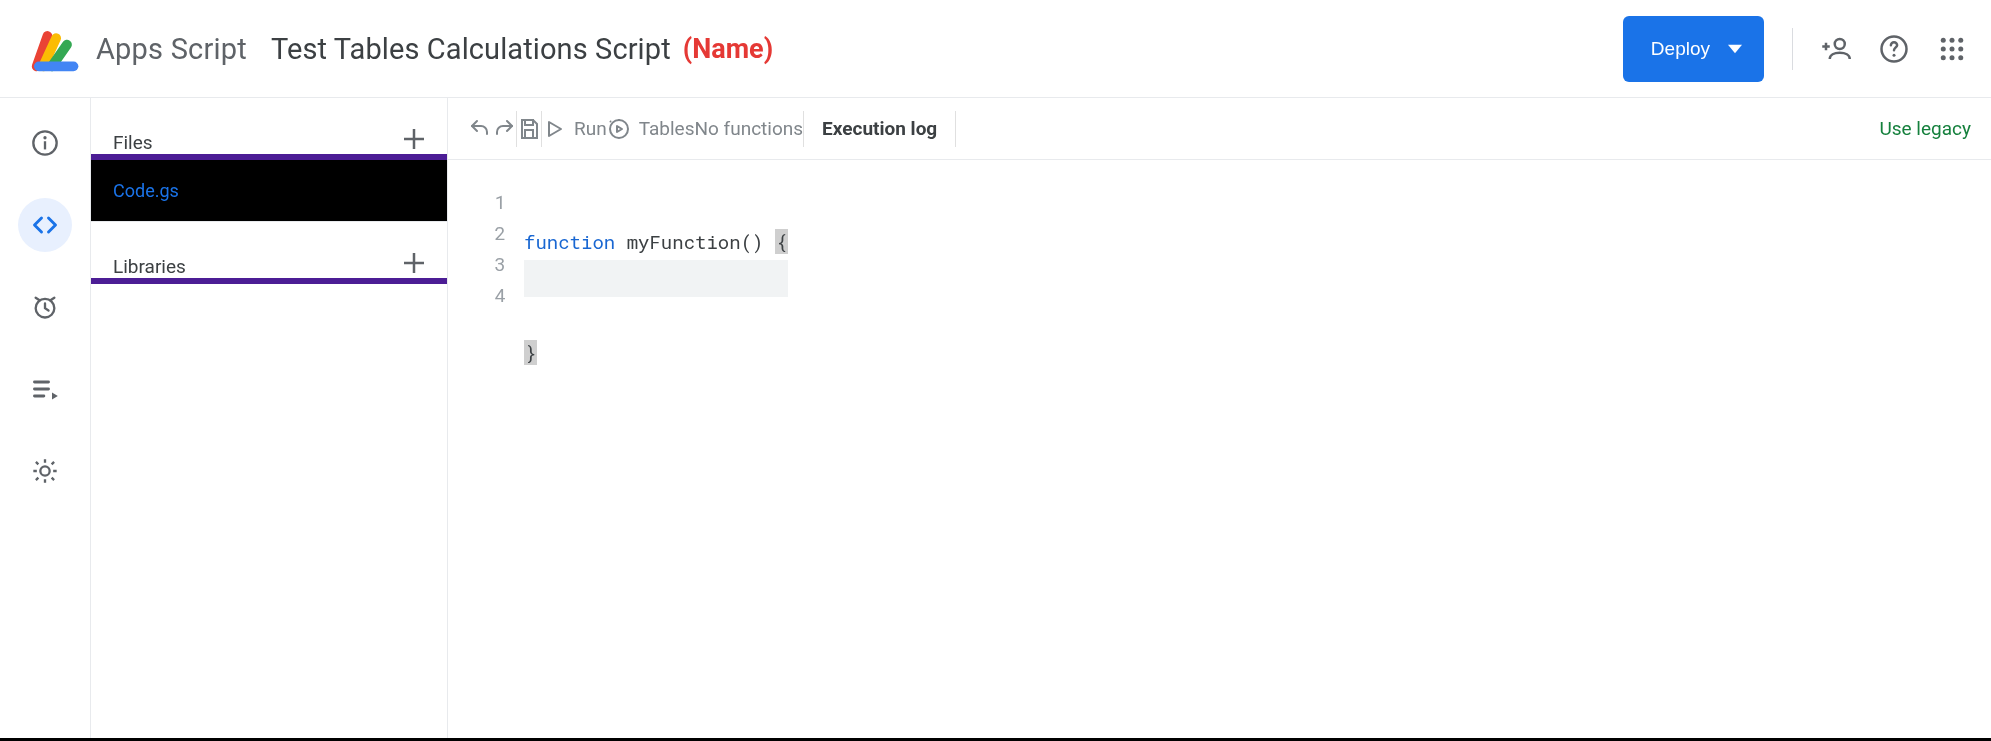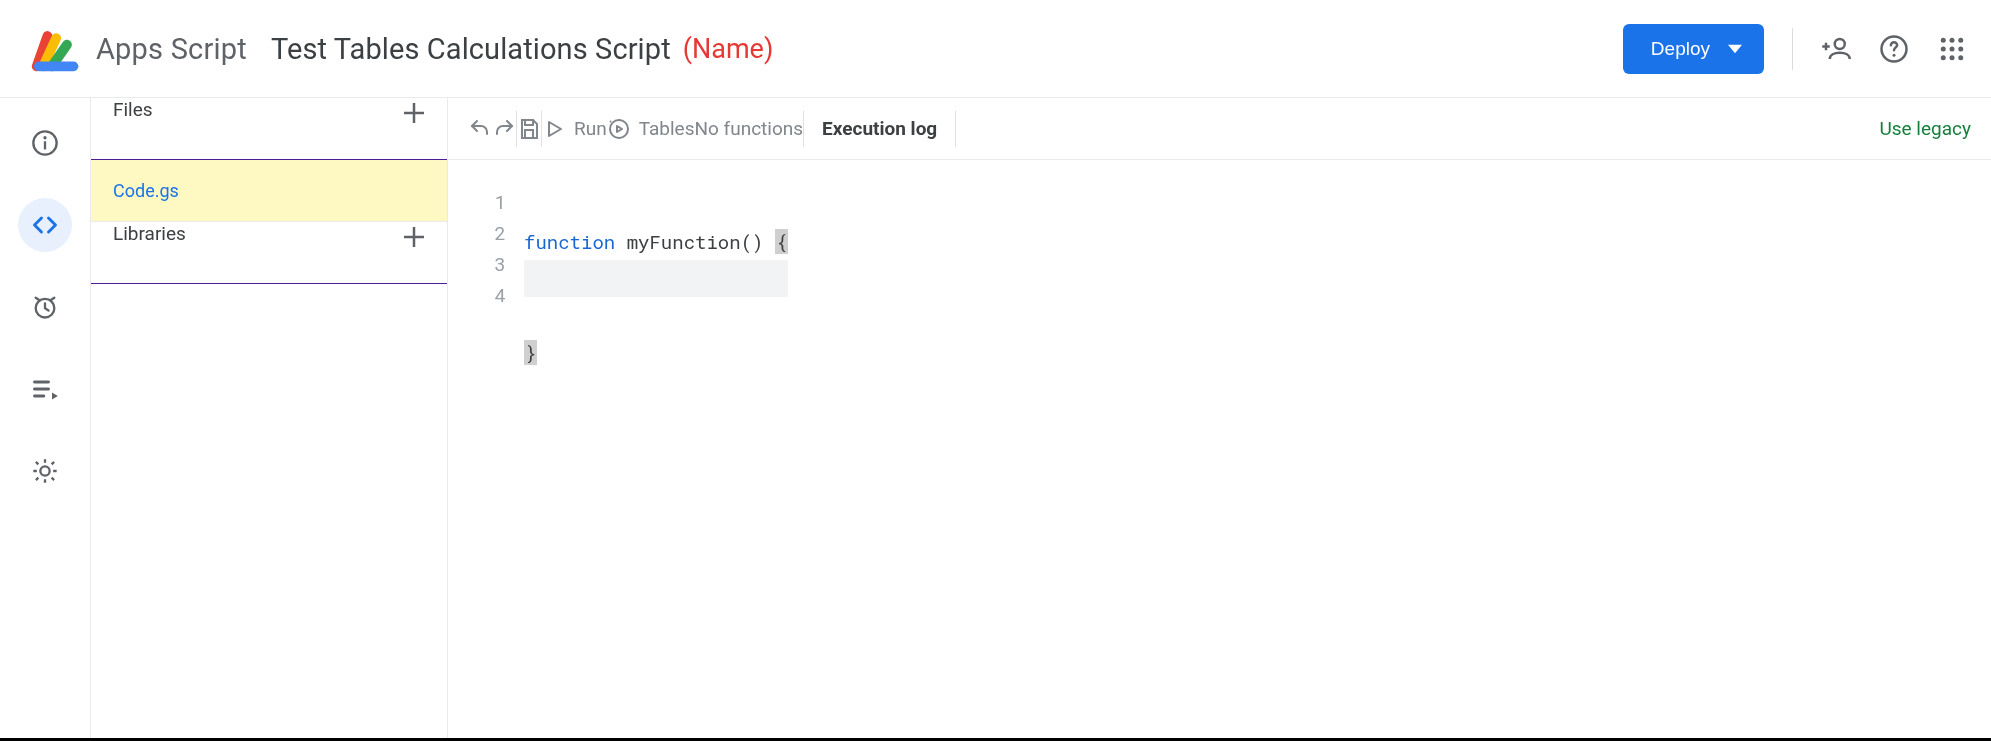--- a/index.html
+++ b/index.html
@@ -24,34 +24,34 @@
     .project-title {
       font-size: 29px;
       color: #3c4043;
       margin-left: 24px;
       letter-spacing: 0.1px;
     }
     .annotation {
       font-size: 27px;
       color: #e53935;
       margin-left: 12px;
-      font-weight: 400;
+      font-weight: 700;
     }
     .header-right {
       margin-left: auto;
       display: flex;
       align-items: center;
       gap: 28px;
     }
     .deploy-btn {
       background: #1a73e8;
       color: #fff;
       border: none;
       border-radius: 6px;
-      height: 50px;
+      height: 66px;
       padding: 0 22px 0 28px;
       font-size: 19px;
       font-weight: 500;
       display: flex;
       align-items: center;
       gap: 18px;
       cursor: pointer;
     }
     .deploy-btn svg { fill: #fff; }
     .vdiv { width: 1px; height: 42px; background: #dadce0; }
@@ -79,37 +79,37 @@
 
     
     .file-panel {
       width: 358px;
       border-left: 1px solid #e8eaed;
       border-right: 1px solid #e8eaed;
     }
     .panel-row {
       height: 62px;
       display: flex;
-      align-items: flex-start;
+      align-items: flex-end;
       justify-content: space-between;
       padding: 0 18px 0 22px;
-      border-bottom: 1px solid #4c1d95;
+      border-bottom: 6px solid #4c1d95;
     }
     .panel-label { font-size: 19px; color: #3c4043; }
     .plus-icon { width: 30px; height: 30px; stroke: #5f6368; stroke-width: 2; fill: none; cursor: pointer;}
     .file-item {
       height: 62px;
       display: flex;
       align-items: center;
       padding-left: 22px;
       font-size: 18px;
       border-bottom: 1px solid #e8eaed;
       cursor: pointer;
     }
-    .file-item.active { background: #fef9c3; color: #1a73e8; }
+    .file-item.active { background: #000000; color: #1a73e8; }
 
     
     .editor-area { flex: 1; display: flex; flex-direction: column; }
     .toolbar {
       height: 62px;
       display: flex;
       align-items: center;
       padding: 0 20px;
       gap: 0;
       border-bottom: 1px solid #e8eaed;

